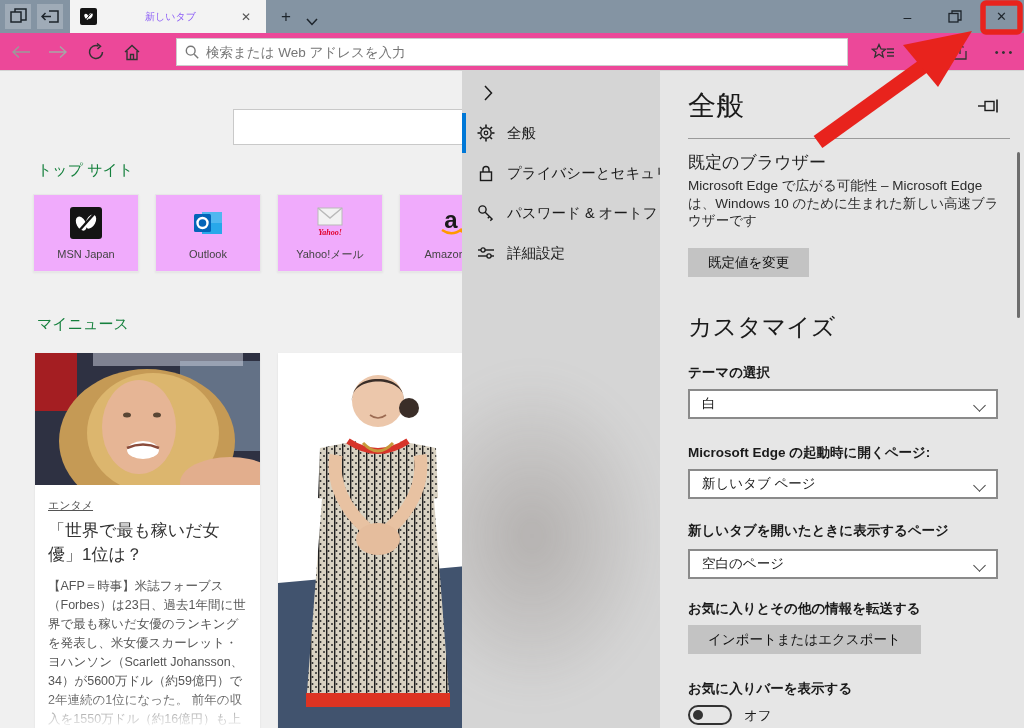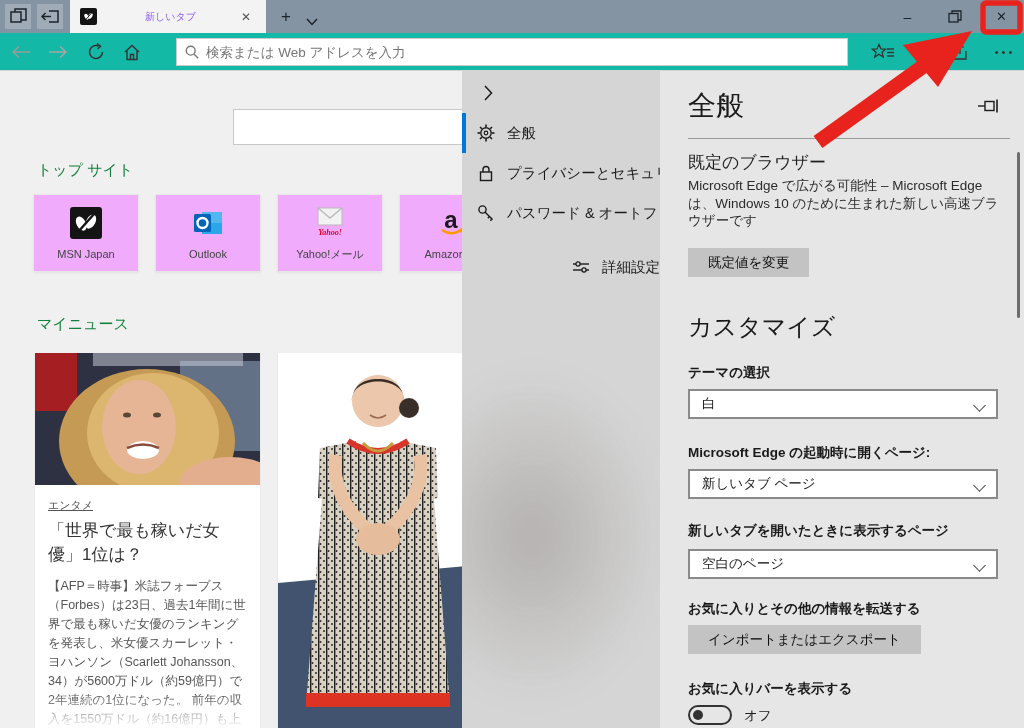--- a/index.html
+++ b/index.html
@@ -16,21 +16,21 @@
   .tab-title { margin-left:8px; font-size:10px; color:#8b5cf6; flex:1; white-space:nowrap; overflow:hidden;text-align:center; }
   .tab-close { font-size:12px; color:#555; padding:2px 5px; cursor:default; }
   .newtab-btn { position:absolute; left:272px; top:4px; width:28px; height:25px; color:#1d242b; font-size:17px; display:flex; align-items:center; justify-content:center; }
   .tabs-chevron { position:absolute; left:306px; top:12px; width:12px; height:8px; }
   .wc { position:absolute; top:0; height:33px; width:45px; display:flex; align-items:center; justify-content:center; color:#1d242b; }
   .wc-min { left:885px; font-size:14px; }
   .wc-restore { left:932px; }
   .wc-close { left:979px; font-size:13px; }
 
   
-  .toolbar { position:absolute; left:0; top:33px; width:1024px; height:38px; background:#14b8a6; border-bottom:1px solid #d4d4d4; }
+  .toolbar { position:absolute; left:0; top:33px; width:1024px; height:38px; background:#ec4899; border-bottom:1px solid #d4d4d4; }
   .nav-ico { position:absolute; top:8px; width:24px; height:22px; display:flex; align-items:center; justify-content:center; }
   .address { position:absolute; left:176px; top:5px; width:672px; height:28px; background:#fff; border:1px solid #cccccc; display:flex; align-items:center; padding:0 8px; }
   .address input { border:0; outline:0; flex:1; font-size:13.5px; color:#444; background:transparent; margin-left:7px; font-family:"Liberation Sans","DejaVu Sans",sans-serif; }
   .address input::placeholder { color:#767676; opacity:1; }
   .tb-right { position:absolute; top:8px; width:26px; height:22px; display:flex; align-items:center; justify-content:center; }
   .dots { font-size:11px; letter-spacing:3px; color:#333; }
 
   
   .content { position:absolute; left:0; top:71px; width:1024px; height:657px; background:#f0f0f0; }
   .page-search { position:absolute; left:233px; top:38px; width:240px; height:36px; background:#fff; border:1px solid #c9c9c9; }
@@ -340,21 +340,21 @@
           <svg width="18" height="18" viewBox="0 0 18 18">
               <circle cx="5.5" cy="5.5" r="3.6" fill="none" stroke="#1b1b1b" stroke-width="1.4"></circle>
               <line x1="8.2" y1="8.2" x2="15.5" y2="15.5" stroke="#1b1b1b" stroke-width="1.4"></line>
               <line x1="12.5" y1="12.5" x2="10.8" y2="14.2" stroke="#1b1b1b" stroke-width="1.4"></line>
               <line x1="15" y1="15" x2="13.3" y2="16.7" stroke="#1b1b1b" stroke-width="1.4"></line>
             </svg>
         </span>
         <span class="ni-label">パスワード &amp; オートフィル</span>
       </div>
 
-      <div class="nav-item" style="top:176px;justify-content:flex-end;">
+      <div class="nav-item" style="top:162px;">
         <span class="ni-icon">
           <svg width="18" height="16" viewBox="0 0 18 16">
               <line x1="1" y1="5" x2="17" y2="5" stroke="#1b1b1b" stroke-width="1.4"></line>
               <line x1="1" y1="11" x2="17" y2="11" stroke="#1b1b1b" stroke-width="1.4"></line>
               <circle cx="6" cy="5" r="2.1" fill="#d5d5d5" stroke="#1b1b1b" stroke-width="1.3"></circle>
               <circle cx="12" cy="11" r="2.1" fill="#d5d5d5" stroke="#1b1b1b" stroke-width="1.3"></circle>
             </svg>
         </span>
         <span class="ni-label">詳細設定</span>
       </div>

